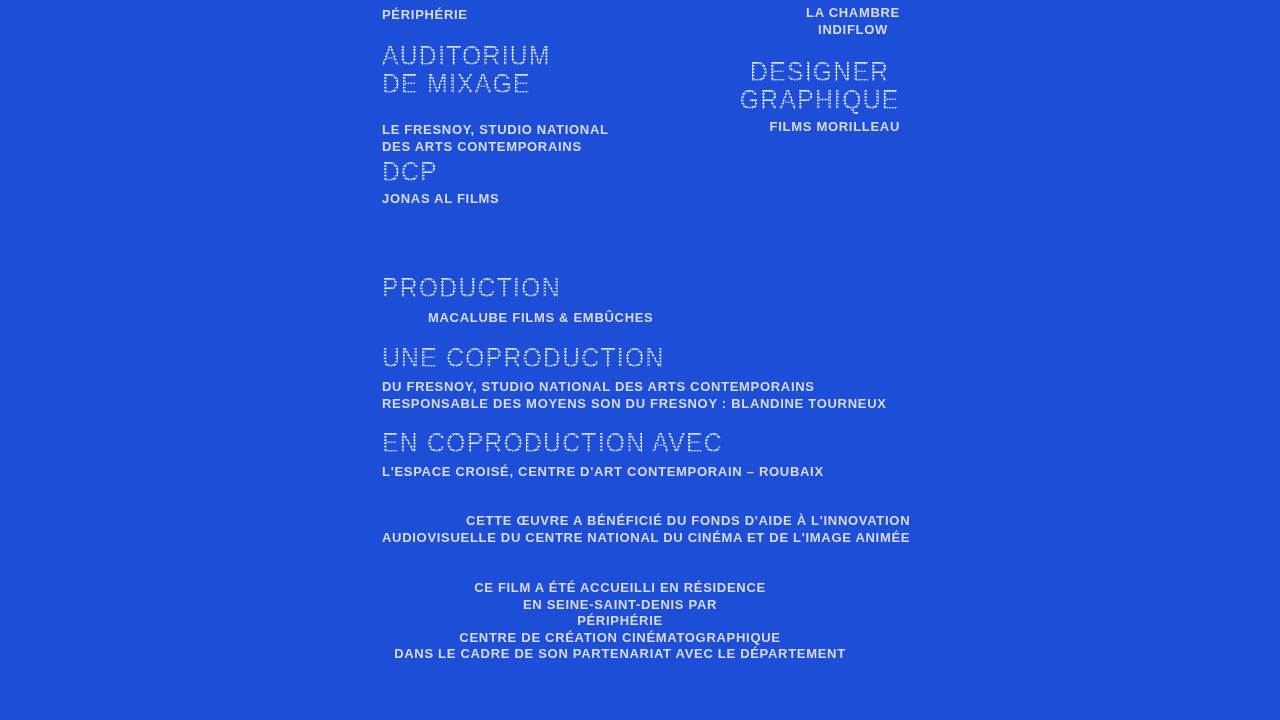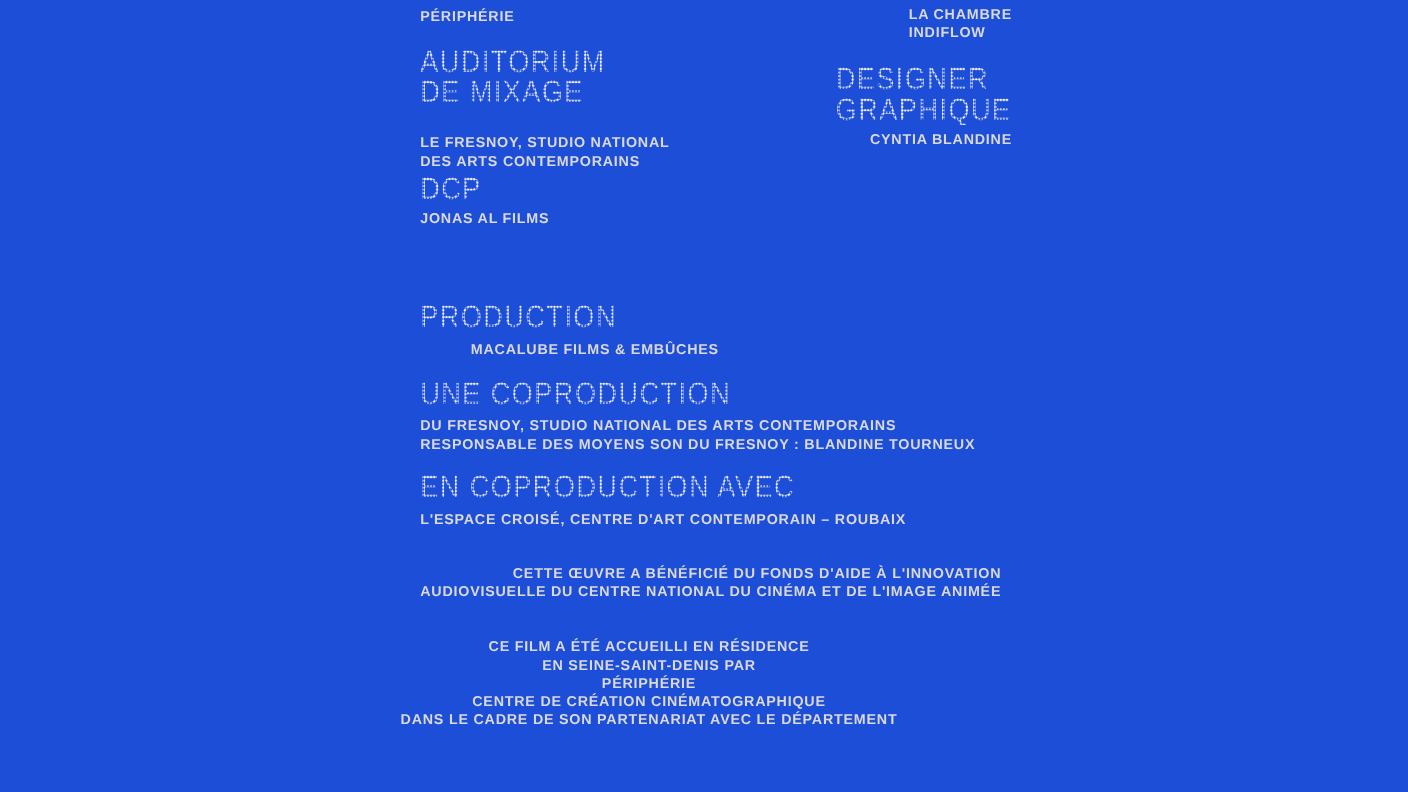--- a/index.html
+++ b/index.html
@@ -49,21 +49,21 @@
     .dotted {
       color: transparent;
       background-image: radial-gradient(circle, #f2f2f2 1.05px, rgba(242,242,242,0.5) 1.3px, rgba(0,0,0,0) 1.5px);
       background-size: 3.2px 3.2px;
       -webkit-background-clip: text;
       background-clip: text;
     }
   }
 
   .col-left { left: 382px; top: 0; width: 560px; text-align: left; }
-  .col-right { right: 360px; top: 0; width: 420px; text-align: left; }
+  .col-right { right: 380px; top: 0; width: 420px; text-align: center; }
   .col-right .abs { right: 0; }
 
   .center-note {
     left: 0;
     width: 1180px;
     text-align: center;
     line-height: 16.5px;
   }
   .funding { line-height: 17px; text-align: right; }
   .intro-right { line-height: 16.5px; }
@@ -128,26 +128,26 @@
       <div>LA CHAMBRE</div>
       <div>INDIFLOW</div>
     </div>
 
     <div class="heading abs" style="top:58px;">
       <span class="dotted">DESIGNER</span>
       <span class="dotted">GRAPHIQUE</span>
     </div>
 
     <div class="small abs" style="top:118px;">
-      <div>CYNTIA BLANDINE</div>
+      <div>FILMS MORILLEAU</div>
     </div>
 
   </div>
 
-  <div class="small center-note abs" style="top:580px;">
+  <div class="small center-note abs" style="top:580px;margin-left:30px;">
     <div>CE FILM A ÉTÉ ACCUEILLI EN RÉSIDENCE</div>
     <div>EN SEINE-SAINT-DENIS PAR</div>
     <div>PÉRIPHÉRIE</div>
     <div>CENTRE DE CRÉATION CINÉMATOGRAPHIQUE</div>
     <div>DANS LE CADRE DE SON PARTENARIAT AVEC LE DÉPARTEMENT</div>
   </div>
 
 </div>
 
 </body></html>

